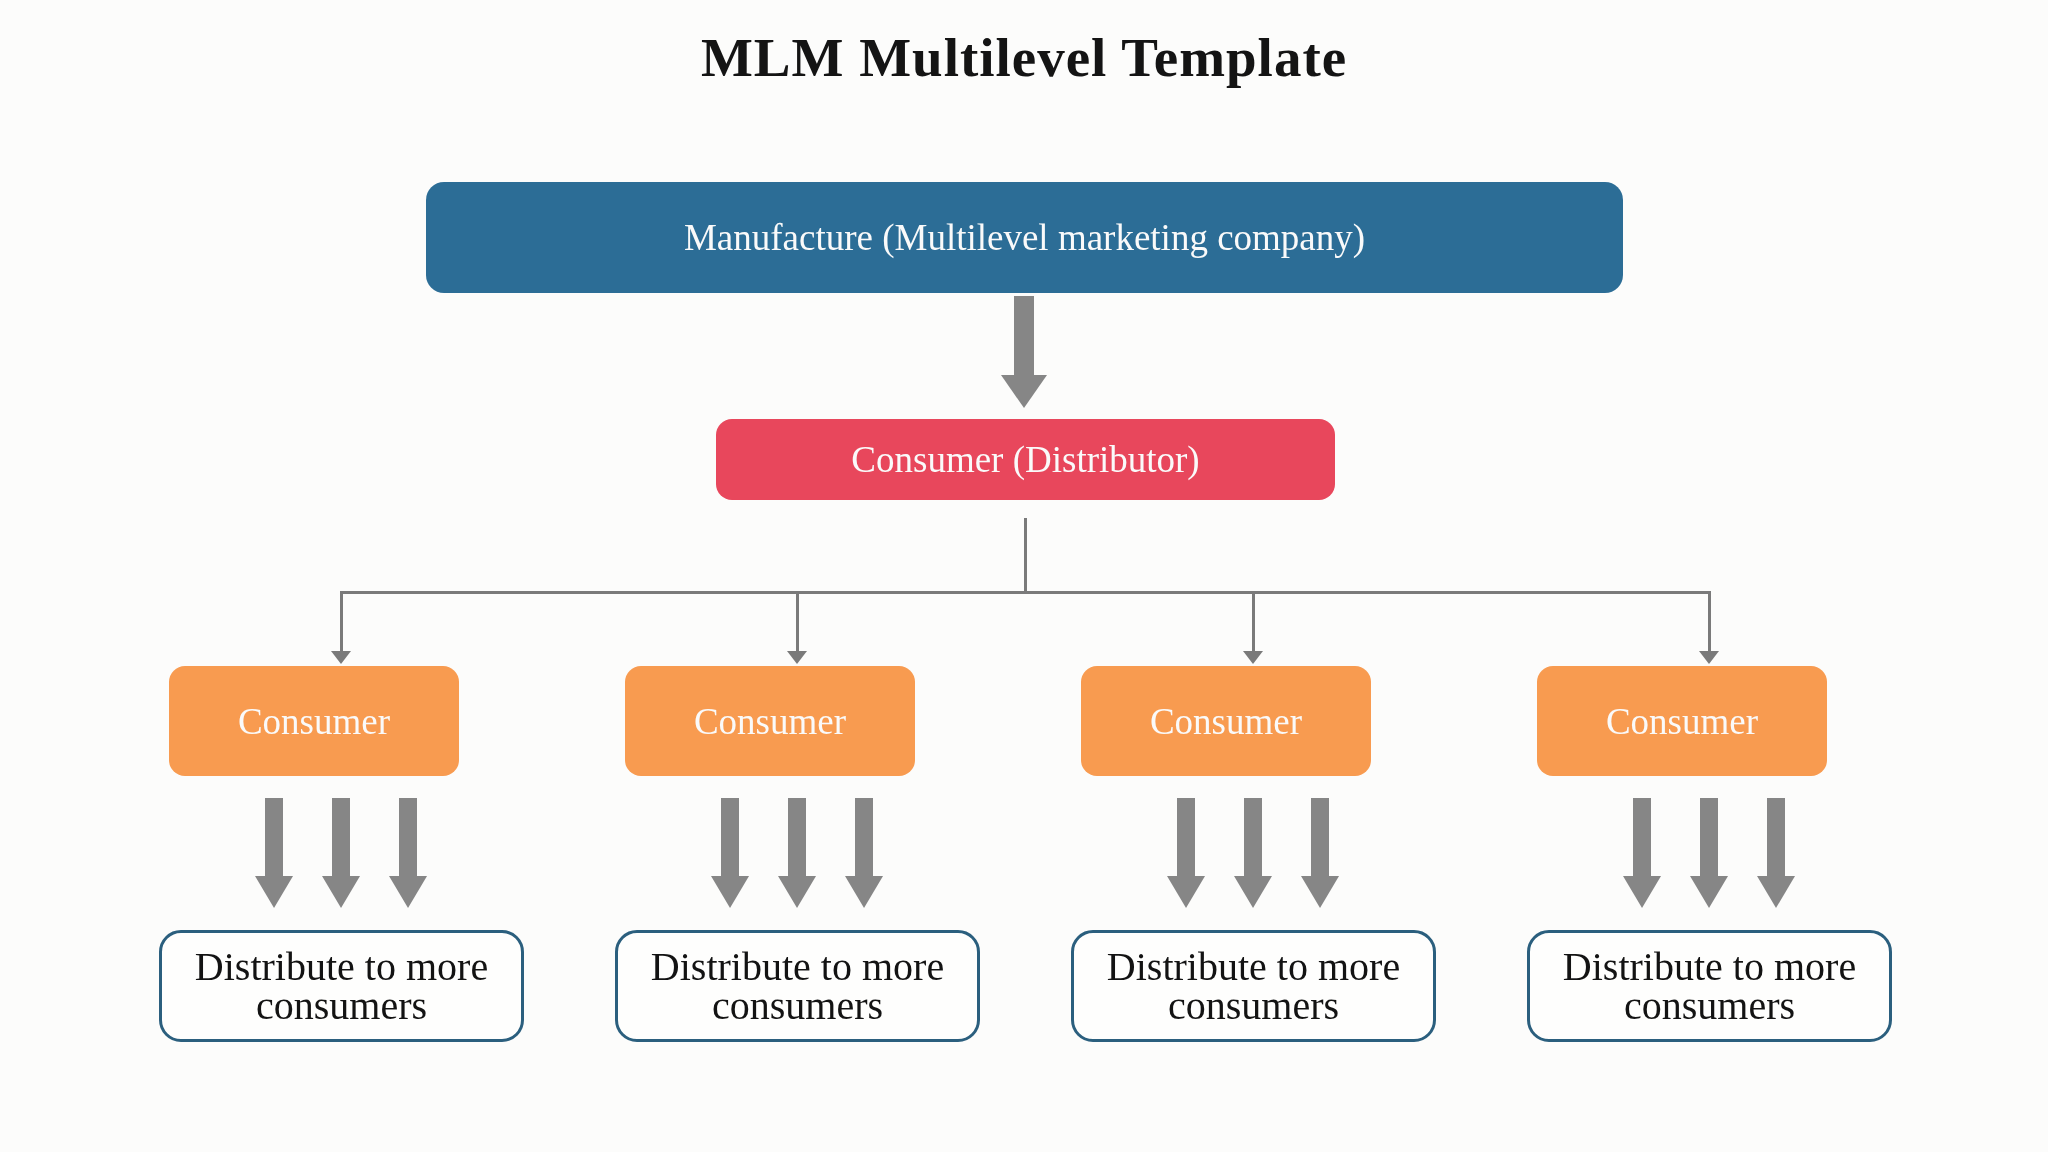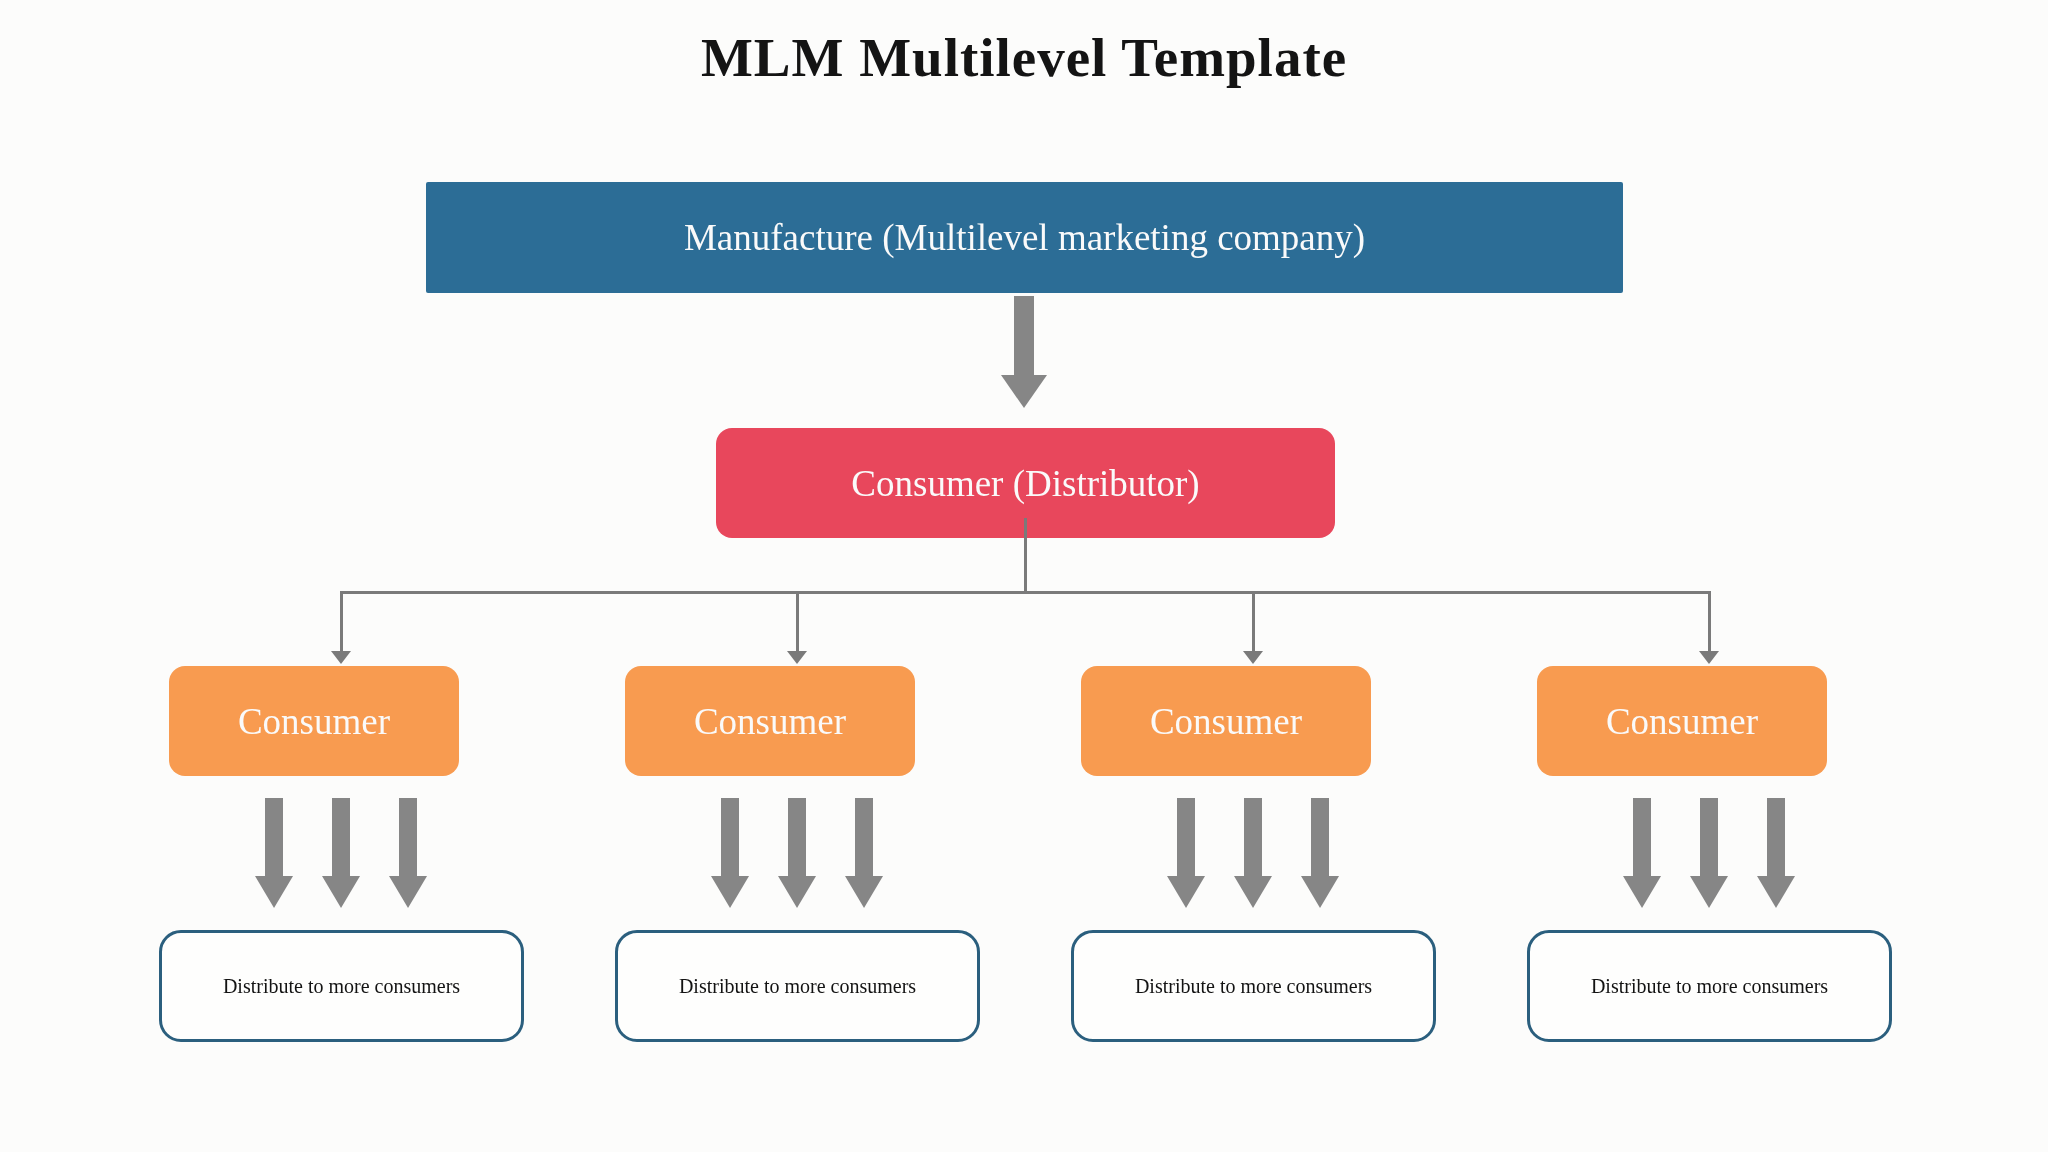--- a/index.html
+++ b/index.html
@@ -45,25 +45,25 @@
     align-items:center;
     justify-content:center;
     color:var(--box-text);
     font-size:37px;
     text-align:center;
   }
   .root-box{
     left:426px; top:182px;
     width:1197px; height:111px;
     background:var(--manufacture-fill);
-    border-radius:2px;
+    border-radius:18px;
   }
   .distributor-box{
-    left:716px; top:428px;
-    width:619px; height:110px;
+    left:716px; top:419px;
+    width:619px; height:81px;
     background:var(--distributor-fill);
     border-radius:16px;
   }
   
   .big-arrow{
     position:absolute;
     left:1001px; top:296px;
     width:46px; height:112px;
   }
   .big-arrow .shaft{
@@ -151,21 +151,21 @@
     left:0; top:339px;
     width:365px; height:112px;
     background:var(--leaf-fill);
     border:3px solid var(--leaf-border);
     border-radius:22px;
     display:flex;
     align-items:center;
     justify-content:center;
     text-align:center;
     color:var(--leaf-text);
-    font-size:20px;
+    font-size:40px;
     line-height:39px;
     padding:0 28px;
   }
 </style>
 </head>
 <body>
 
 <div class="canvas">
 
   <div class="title">MLM Multilevel Template</div>

